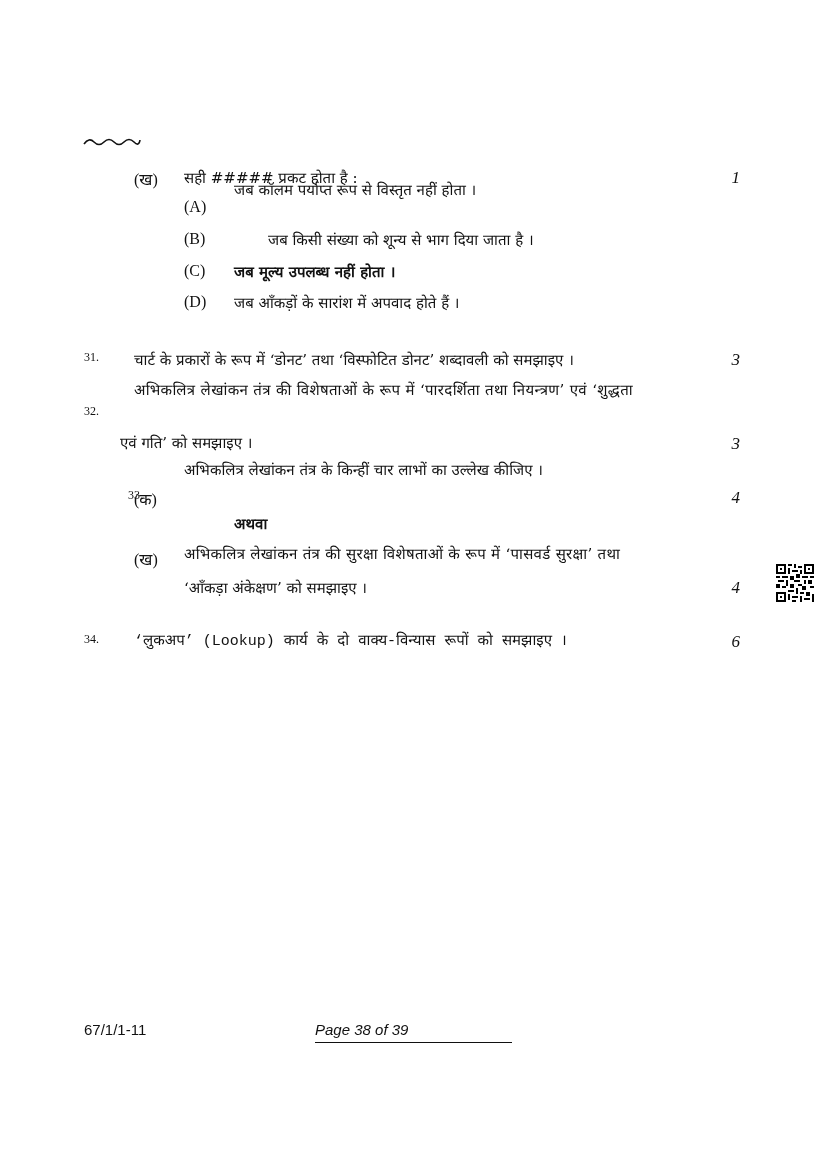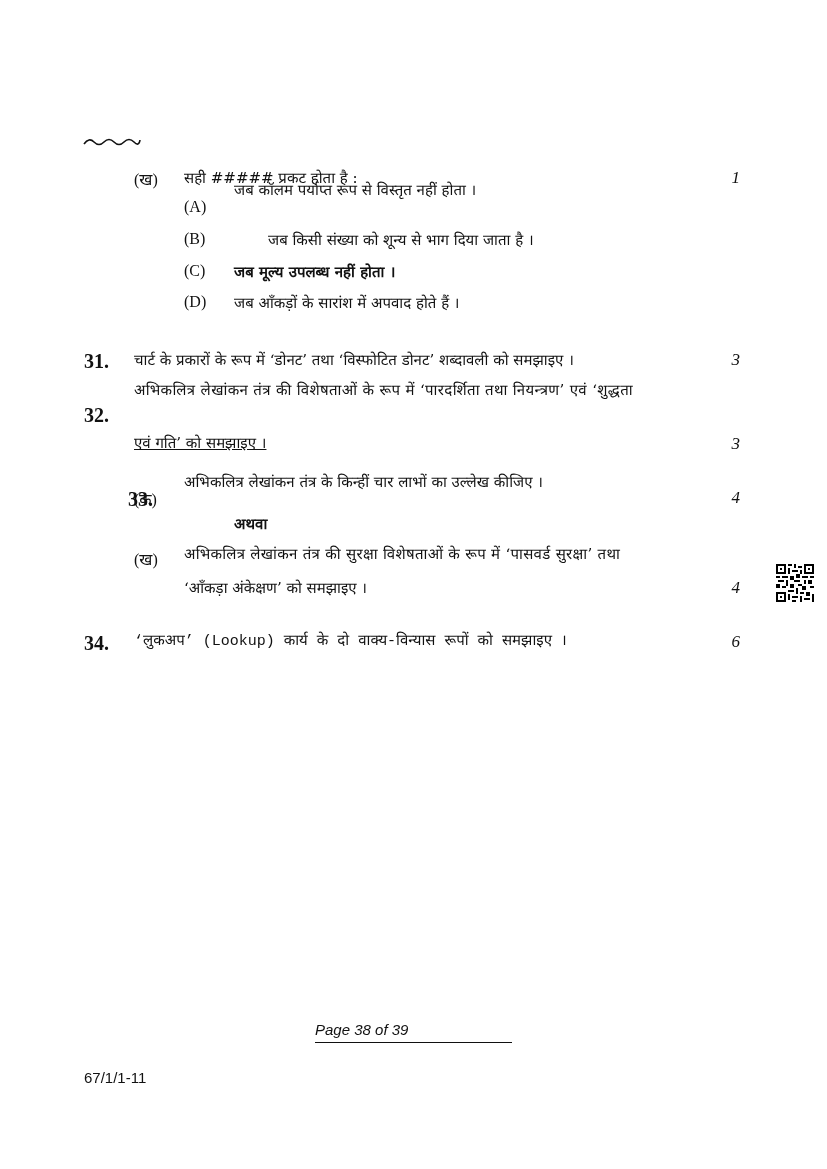--- a/index.html
+++ b/index.html
@@ -1,20 +1,20 @@
 <!DOCTYPE html>
 <html><head>
 <meta charset="utf-8">
 <style>
   html, body { margin: 0; padding: 0; background: #ffffff; }
   body { width: 827px; height: 1169px; position: relative; overflow: hidden;
          font-family: "DejaVu Serif", "Liberation Serif", serif; color: #111; }
   .abs { position: absolute; white-space: nowrap; }
   .txt { font-size: 15px; line-height: 20px; }
-  .qnum { font-family: "Liberation Serif", serif; font-weight: bold; font-size: 20px; }
+  .qnum { font-family: "Liberation Serif", serif; font-weight: normal; font-size: 12px; }
   .marks { font-family: "Liberation Serif", serif; font-style: italic; font-size: 17px; width: 20px; text-align: right; }
   .lbl { font-family: "Liberation Serif", serif; font-size: 16px; }
   .bold { font-weight: bold; }
   .footer-code { font-family: "Liberation Sans", sans-serif; font-size: 15px; }
   .footer-page { font-family: "Liberation Sans", sans-serif; font-style: italic; font-size: 15px; width: 196px; text-align: left; }
   .footer-line { position: absolute; left: 315px; top: 1042px; width: 197px; height: 0; border-top: 1.5px solid #111; }
   .qr { position: absolute; left: 776px; top: 564px; width: 38px; height: 38px; }
 </style>
 </head>
 <body>
@@ -40,26 +40,26 @@
 
 <div class="abs lbl" style="left:184px; top:293px;">(D)</div>
 <div class="abs txt" style="left:234px; top:293px;">जब आँकड़ों के सारांश में अपवाद होते हैं ।</div>
 
 <div class="abs qnum" style="left:84px; top:350px;">31.</div>
 <div class="abs txt" style="left:134px; top:350px;">चार्ट के प्रकारों के रूप में ‘डोनट’ तथा ‘विस्फोटित डोनट’ शब्दावली को समझाइए ।</div>
 <div class="abs marks" style="left:720px; top:350px;">3</div>
 
 <div class="abs qnum" style="left:84px; top:404px;">32.</div>
 <div class="abs txt" style="left:134px; top:380px; letter-spacing:0.35px;">अभिकलित्र लेखांकन तंत्र की विशेषताओं के रूप में ‘पारदर्शिता तथा नियन्त्रण’ एवं ‘शुद्धता</div>
-<div class="abs txt" style="left:134px; top:433px;text-decoration:underline;">एवं गति’ को समझाइए ।</div>
+<div class="abs txt" style="left:120px; top:433px;">एवं गति’ को समझाइए ।</div>
 <div class="abs marks" style="left:720px; top:434px;">3</div>
 
 <div class="abs qnum" style="left:84px; top:488px;margin-left:44px;">33.</div>
 <div class="abs lbl" style="left:134px; top:488px;">(क)</div>
-<div class="abs txt" style="left:184px; top:472px;text-align:center;">अभिकलित्र लेखांकन तंत्र के किन्हीं चार लाभों का उल्लेख कीजिए ।</div>
+<div class="abs txt" style="left:184px; top:460px;text-align:center;">अभिकलित्र लेखांकन तंत्र के किन्हीं चार लाभों का उल्लेख कीजिए ।</div>
 <div class="abs marks" style="left:720px; top:488px;">4</div>
 
 <div class="abs txt bold" style="left:234px; top:514px;">अथवा</div>
 
 <div class="abs lbl" style="left:134px; top:548px;">(ख)</div>
 <div class="abs txt" style="left:184px; top:536px; letter-spacing:0.3px;margin-top:8px;">अभिकलित्र लेखांकन तंत्र की सुरक्षा विशेषताओं के रूप में ‘पासवर्ड सुरक्षा’ तथा</div>
 <div class="abs txt" style="left:184px; top:578px;">‘आँकड़ा अंकेक्षण’ को समझाइए ।</div>
 <div class="abs marks" style="left:720px; top:578px;">4</div>
 
 <div class="abs qnum" style="left:84px; top:632px;">34.</div>
@@ -109,15 +109,15 @@
         <rect x="6" y="15" width="1" height="3"></rect>
         <rect x="8" y="16" width="3" height="1"></rect>
       <rect x="12" y="16" width="1" height="3"></rect>
         <rect x="14" y="17" width="3" height="1"></rect>
         <rect x="18" y="15" width="1" height="4"></rect>
       <rect x="8" y="18" width="2" height="1"></rect>
     </g>
   </svg>
 </div>
 
-<div class="abs footer-code" style="left:84px; top:1021px;margin-top:48px;">67/1/1-11</div>
+<div class="abs footer-code" style="left:84px; top:1021px;">67/1/1-11</div>
 <div class="abs footer-page" style="left:315px; top:1021px;">Page 38 of 39</div>
 <div class="footer-line"></div>
 
 </body></html>

